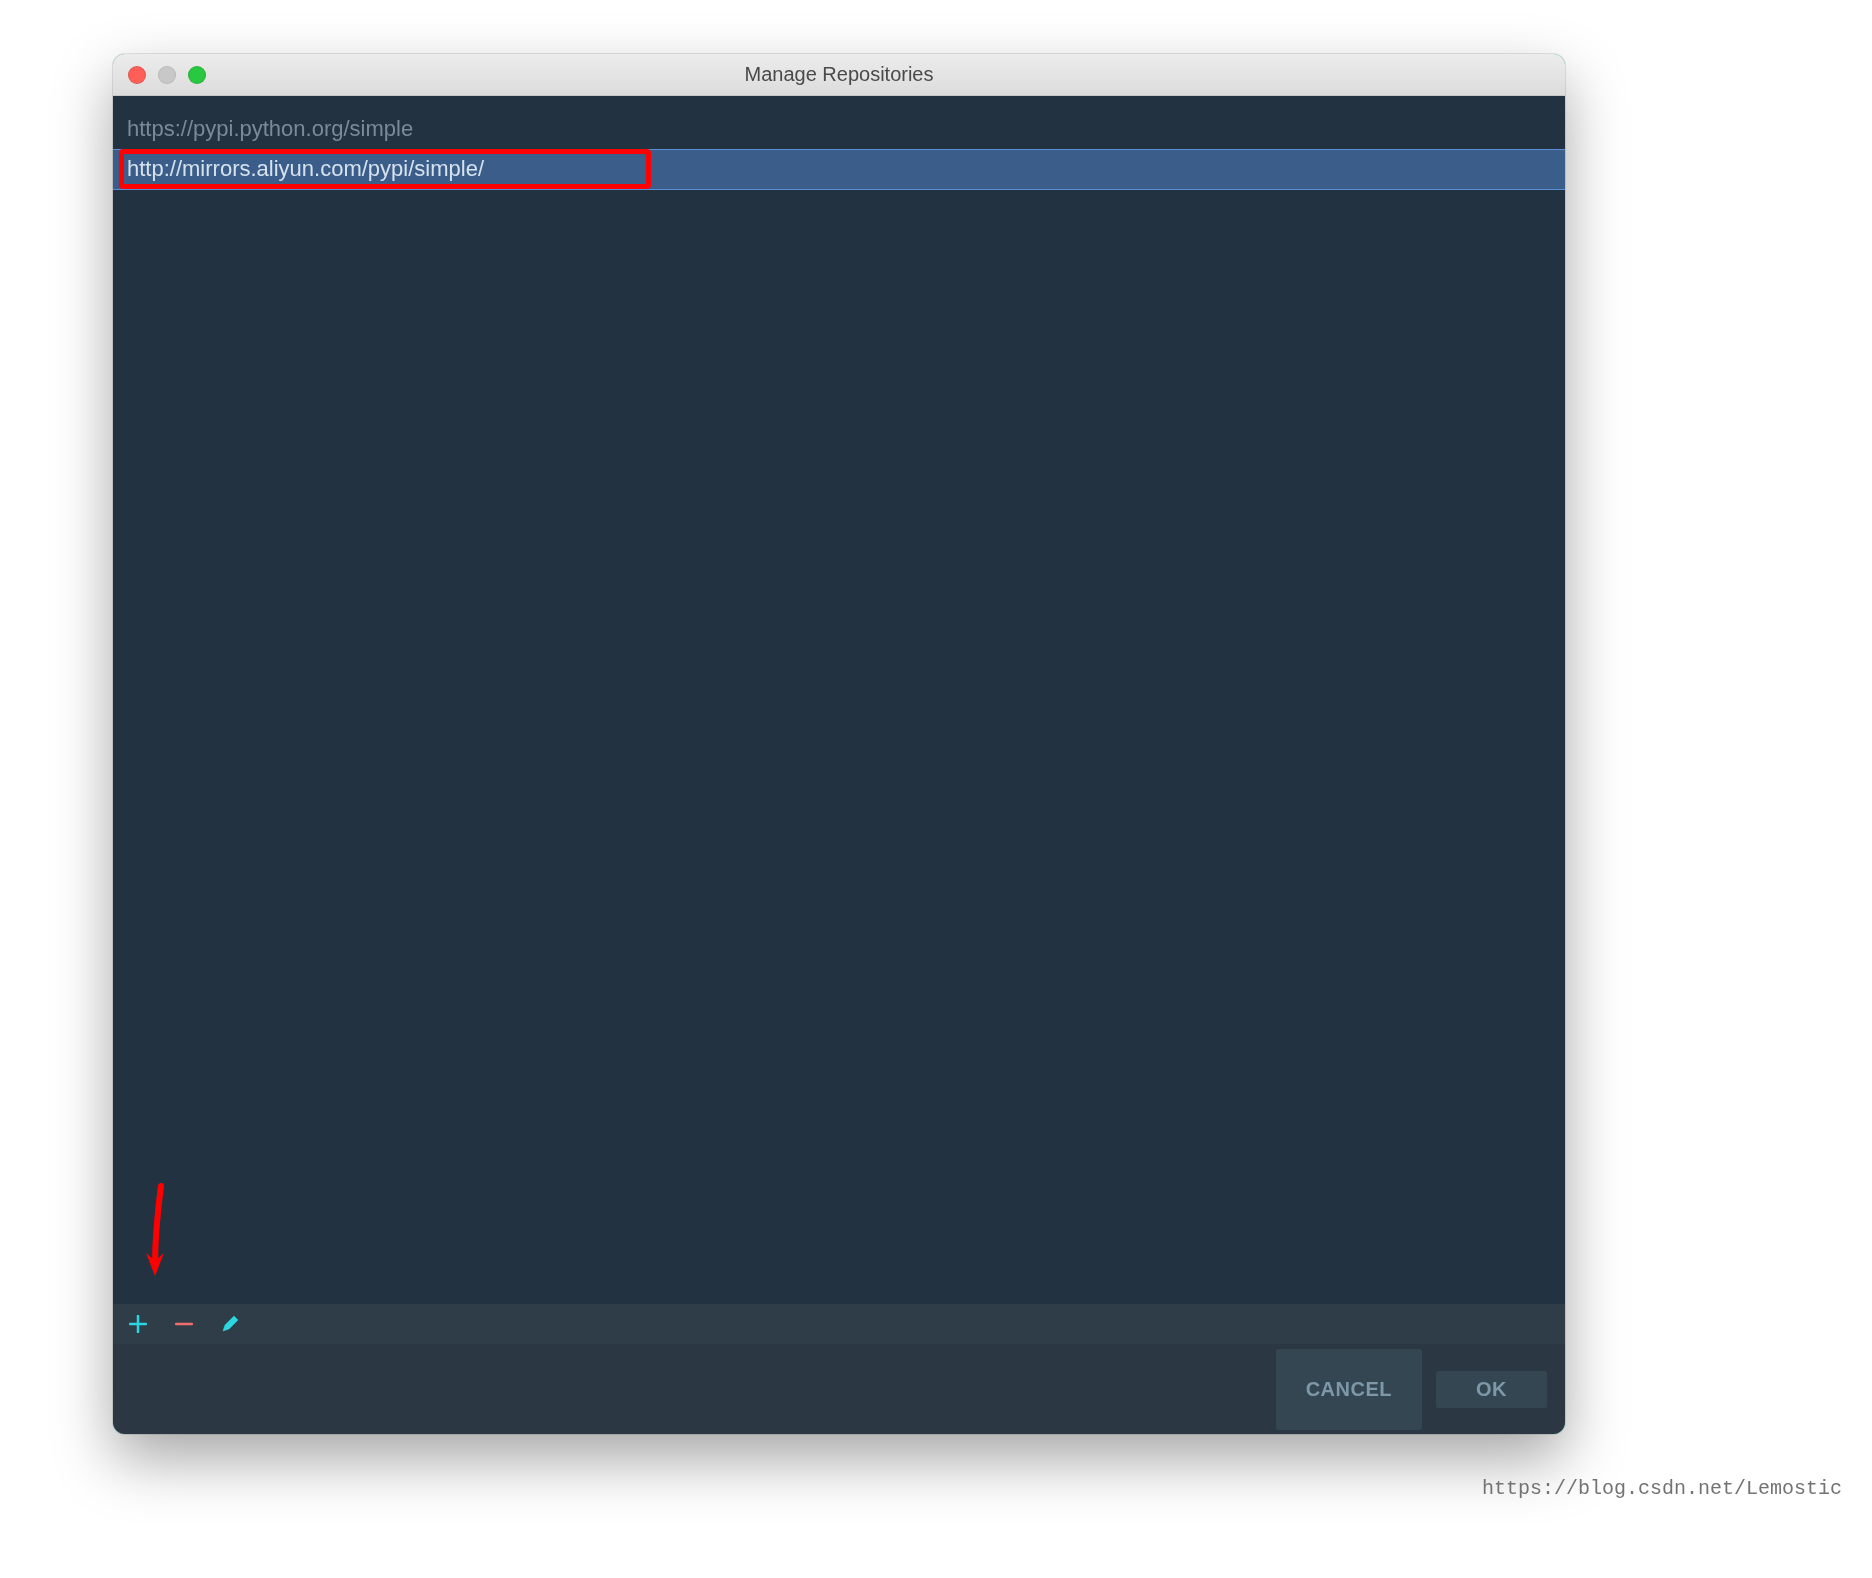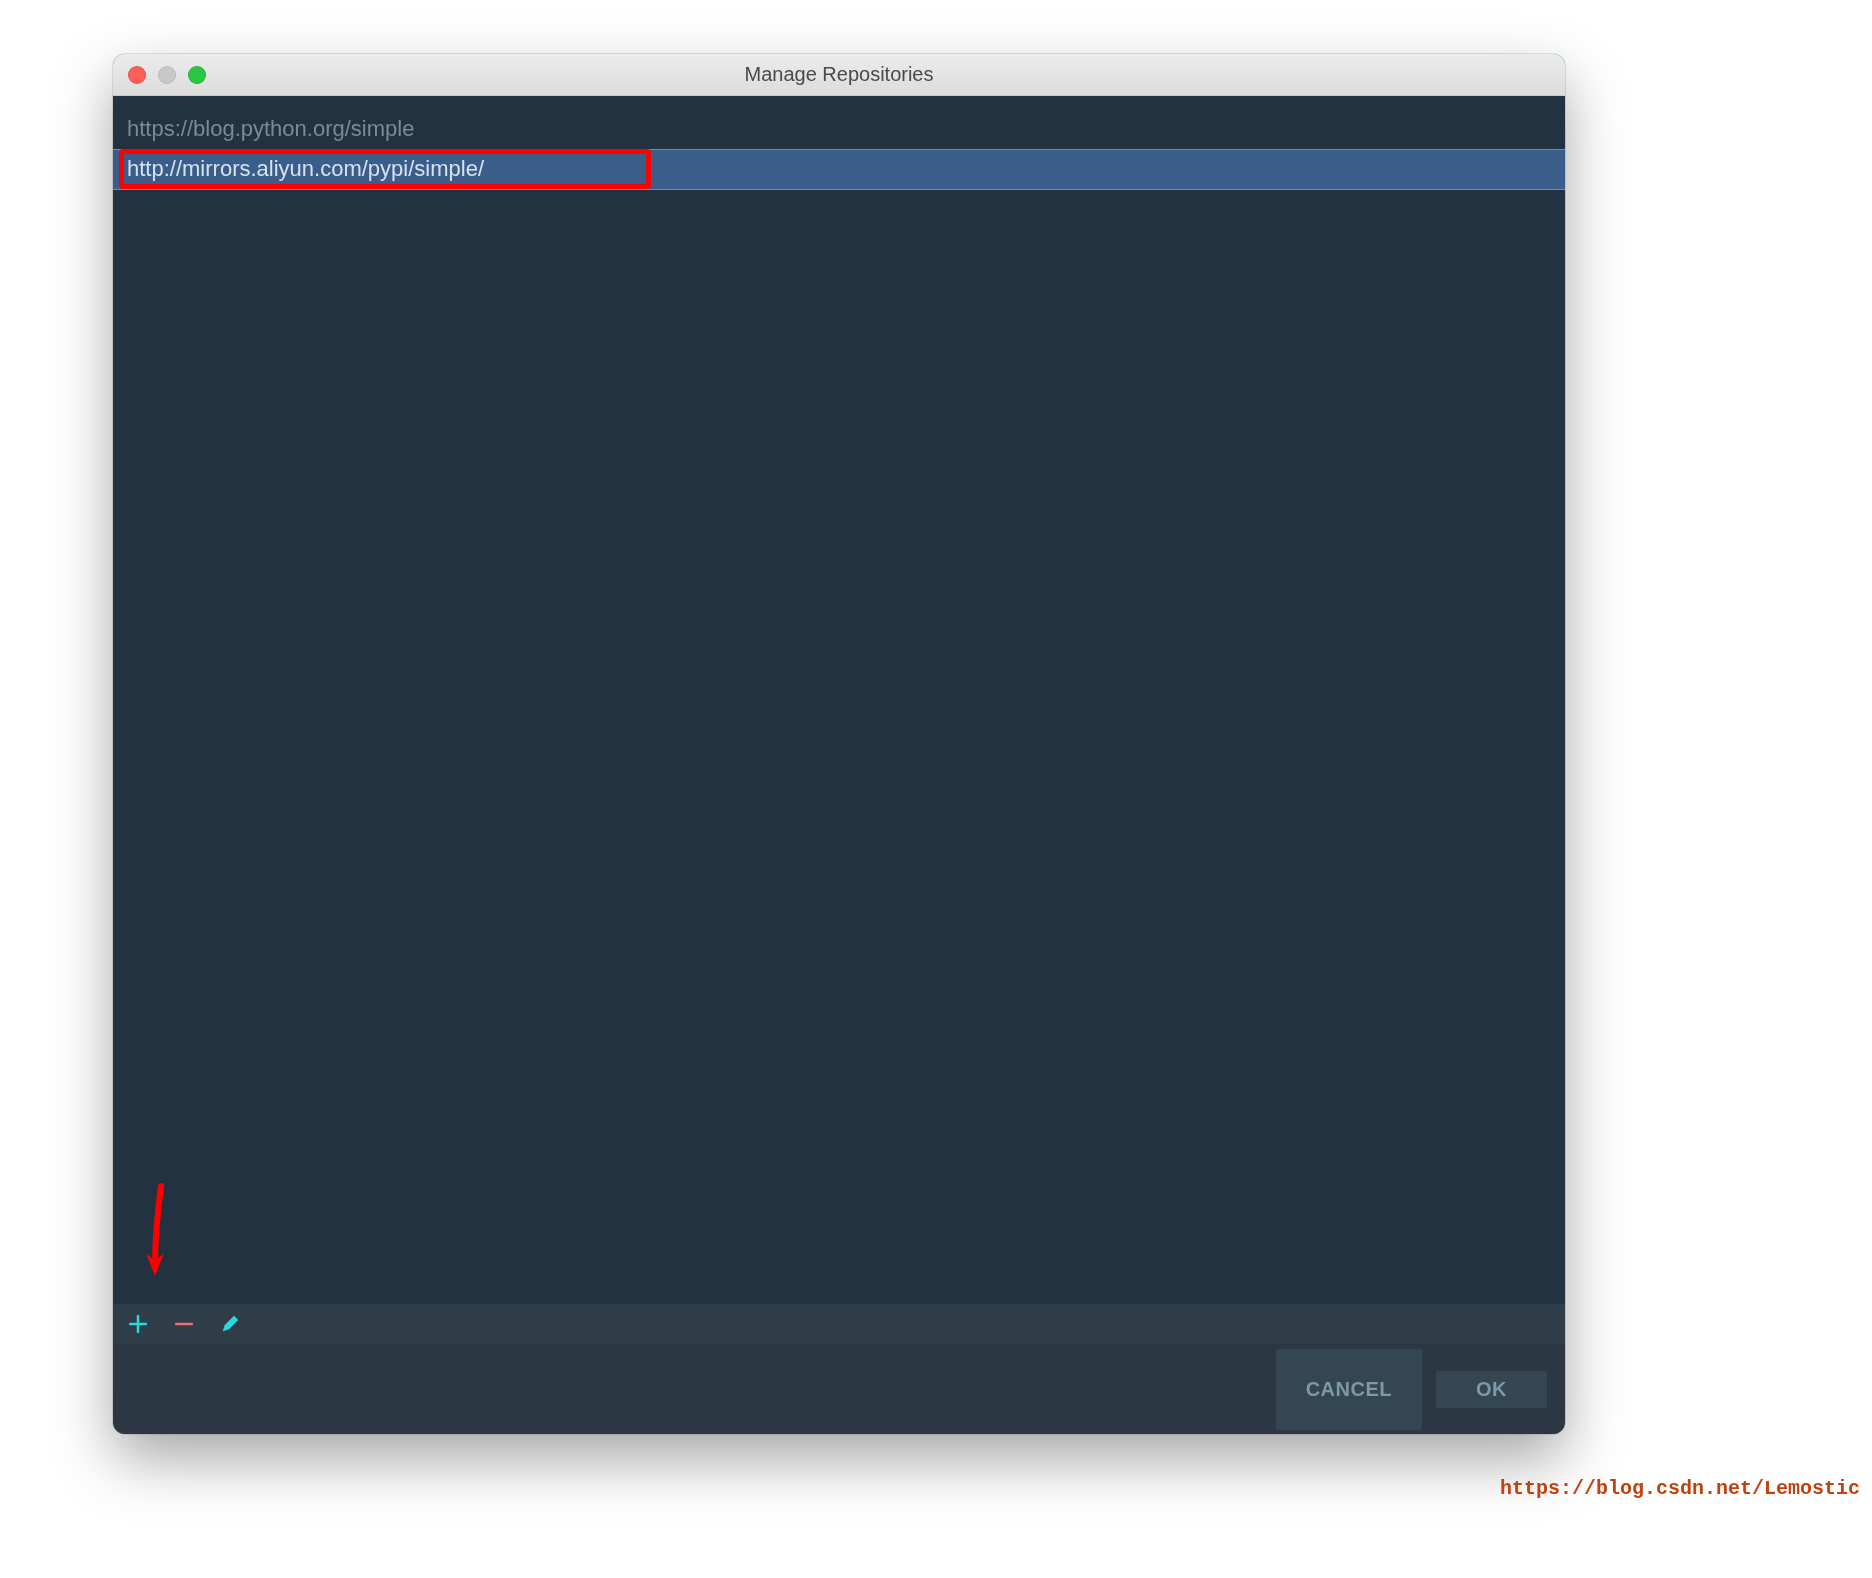--- a/index.html
+++ b/index.html
@@ -154,45 +154,44 @@
       border-radius: 2px;
     }
     
     .btn.primary {
       padding: 7px 40px;
     }
     
     .watermark {
       position: absolute;
       bottom: 78px;
-      right: 12px;
+      right: 30px;
       font-size: 20px;
-      color: #c2410c;
+      color: #737373;
       font-family: "Courier New", monospace;
       pointer-events: none;
-      font-weight: bold;
     }
   </style>
 </head>
 <body>
 
 <div class="window">
 
   <div class="titlebar">
     <div class="traffic-lights">
       <div class="traffic-light tl-close"></div>
       <div class="traffic-light tl-min"></div>
       <div class="traffic-light tl-max"></div>
     </div>
     <div class="titlebar-title">Manage Repositories</div>
   </div>
 
   <div class="content">
     <div class="repo-list">
-      <div class="repo-item">https://blog.python.org/simple</div>
+      <div class="repo-item">https://pypi.python.org/simple</div>
       <div class="repo-item selected">http://mirrors.aliyun.com/pypi/simple/</div>
     </div>
 
     <div class="highlight-box"></div>
 
     <div class="arrow-annotation">
       <svg width="40" height="100" viewBox="0 0 40 100">
         <defs>
           <marker id="arrowhead" markerWidth="10" markerHeight="10" refX="5" refY="5" orient="auto">
             <polygon points="0 0, 10 5, 0 10, 3 5" fill="#ff0000"></polygon>

